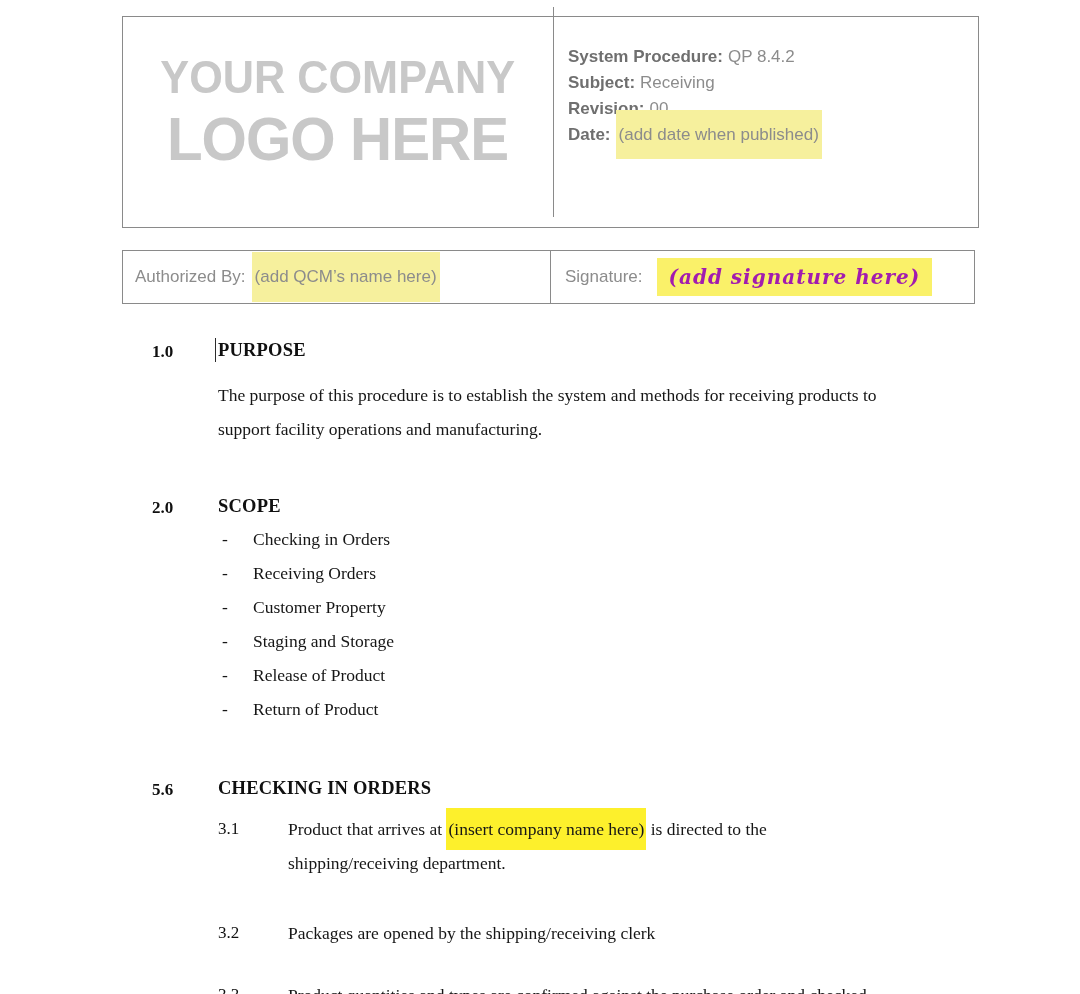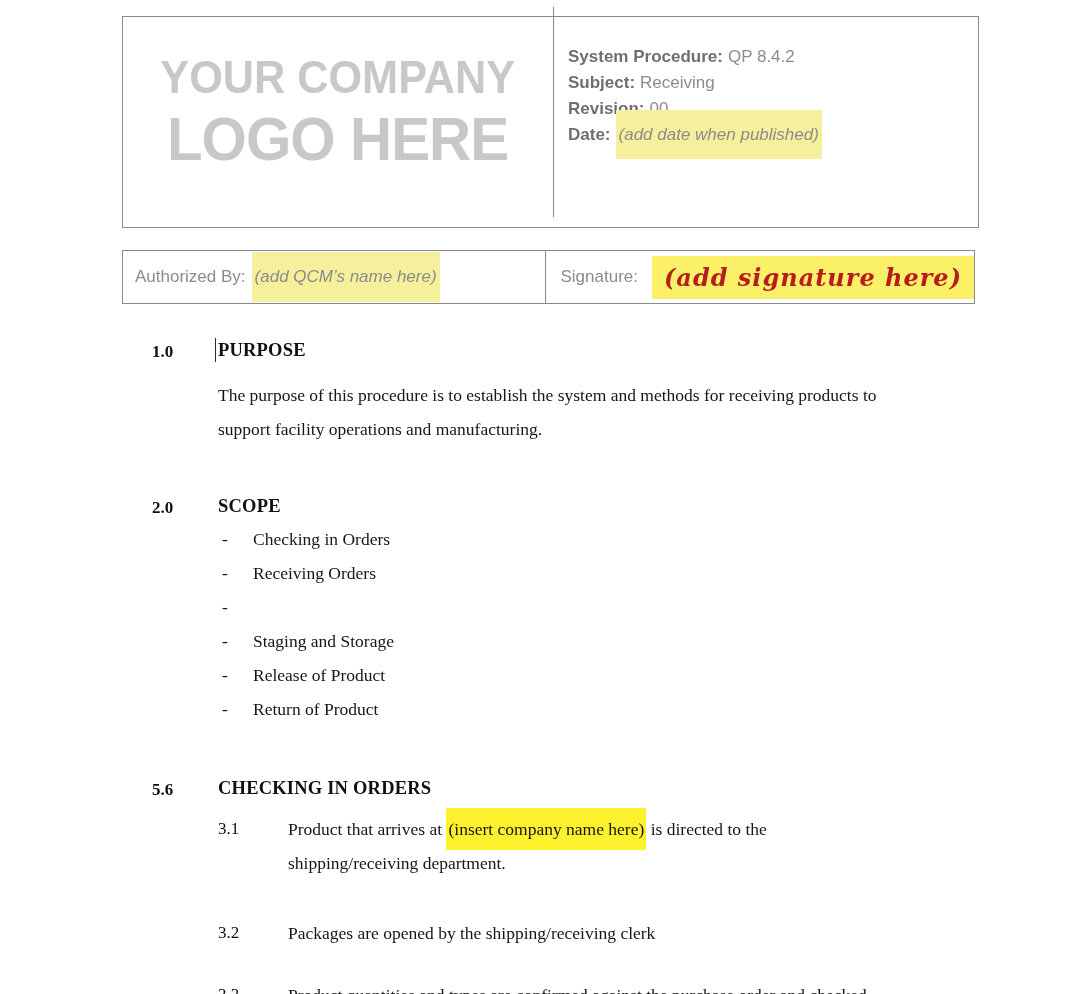--- a/index.html
+++ b/index.html
@@ -23,36 +23,36 @@
   }
   .logo-line1{font-size:46px;letter-spacing:0;}
   .logo-line2{font-size:62px;letter-spacing:-1px;margin-top:8px;}
   .info-cell{
     flex:1;padding:27px 8px 0 14px;font-family:"Liberation Sans",sans-serif;
     font-size:17px;line-height:26px;
   }
   .info-row{white-space:nowrap;}
   .info-label{font-weight:700;color:var(--header-label);margin-right:5px;}
   .info-value{color:var(--header-text);margin-top:36px;}
-  .hl-pale{background:var(--highlight-pale);padding:15px 3px;font-style:italic;}
+  .hl-pale{background:var(--highlight-pale);padding:15px 3px;}
   
   .auth-table{
     position:absolute;left:122px;top:250px;width:853px;height:54px;
     border:1px solid var(--border);display:flex;box-sizing:border-box;
     font-family:"Liberation Sans",sans-serif;font-size:17px;
   }
   .auth-cell{
     width:428px;border-right:1px solid var(--border);box-sizing:border-box;
     display:flex;align-items:center;padding-left:12px;color:var(--header-text);white-space:nowrap;
   }
   .sig-cell{flex:1;display:flex;align-items:center;padding-left:14px;color:var(--header-text);white-space:nowrap;}
   .auth-label,.sig-label{margin-right:6px;}
   .script{
     font-family:"DejaVu Serif",serif;font-style:italic;font-weight:700;
-    font-size:24px;letter-spacing:1px;color:#b91c1c;
+    font-size:20px;letter-spacing:1px;color:#a21caf;
     background:var(--highlight-sig);padding:7px 12px;margin-left:8px;
   }
   
   .sec-head{position:absolute;left:0;width:100%;height:30px;}
   .secnum{position:absolute;left:152px;top:2px;font-weight:700;font-size:17px;color:#101010;}
   .sectitle{position:absolute;left:218px;top:0;font-weight:700;font-size:18.5px;color:#101010;letter-spacing:0.2px;}
   .cursor{position:absolute;left:215px;top:-2px;width:1px;height:24px;background:#2b2b2b;}
   .para{
     position:absolute;left:218px;width:705px;font-size:17.5px;line-height:34px;color:#161616;
   }
@@ -117,20 +117,21 @@
     <div class="scope-item">
       <span class="dash">-</span>
         <span class="itxt">Checking in Orders</span>
     </div>
     <div class="scope-item">
       <span class="dash">-</span>
         <span class="itxt">Receiving Orders</span>
     </div>
     <div class="scope-item">
       <span class="dash">-</span>
+        <span class="itxt">Customer Property</span>
     </div>
     <div class="scope-item">
       <span class="dash">-</span>
         <span class="itxt">Staging and Storage</span>
     </div>
     <div class="scope-item">
       <span class="dash">-</span>
         <span class="itxt">Release of Product</span>
     </div>
     <div class="scope-item">

